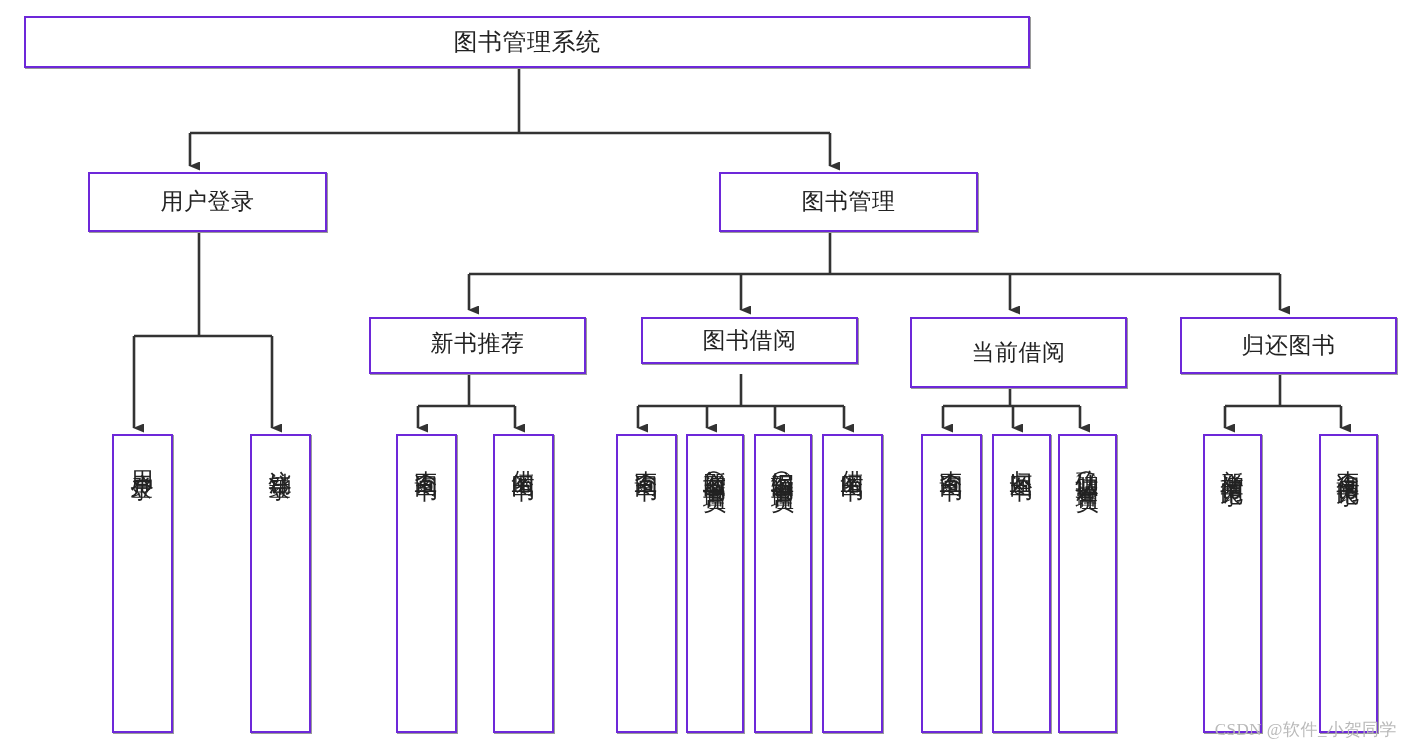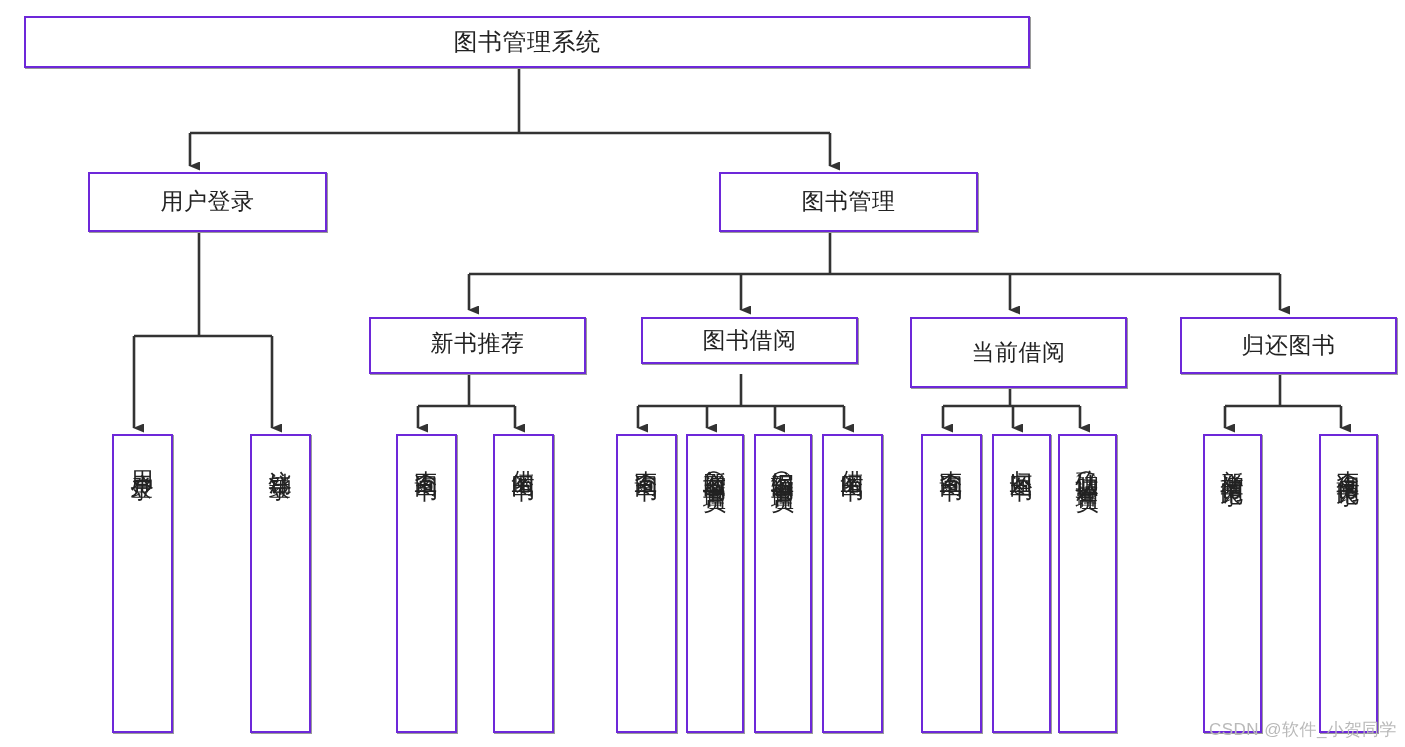--- a/index.html
+++ b/index.html
@@ -64,21 +64,21 @@
   }
   #watermark{
     position:absolute;
     right:8px;
     bottom:6px;
     font-size:17px;
     color:#b9b9b9;
     letter-spacing:0.5px;
     z-index:5;
     white-space:nowrap;
-    font-family:Liberation Sans, sans-serif;
+    font-family:Liberation Serif, serif;
   }
 </style>
 </head>
 <body>
 
 <div id="diagram-root">
 
   <svg id="edge-layer" viewBox="0 0 1405 747" width="1405" height="747" xmlns="http://www.w3.org/2000/svg">
     <defs>
       <marker id="arrowhead" markerWidth="9" markerHeight="11" refX="4.5" refY="10" orient="auto" markerUnits="userSpaceOnUse">

